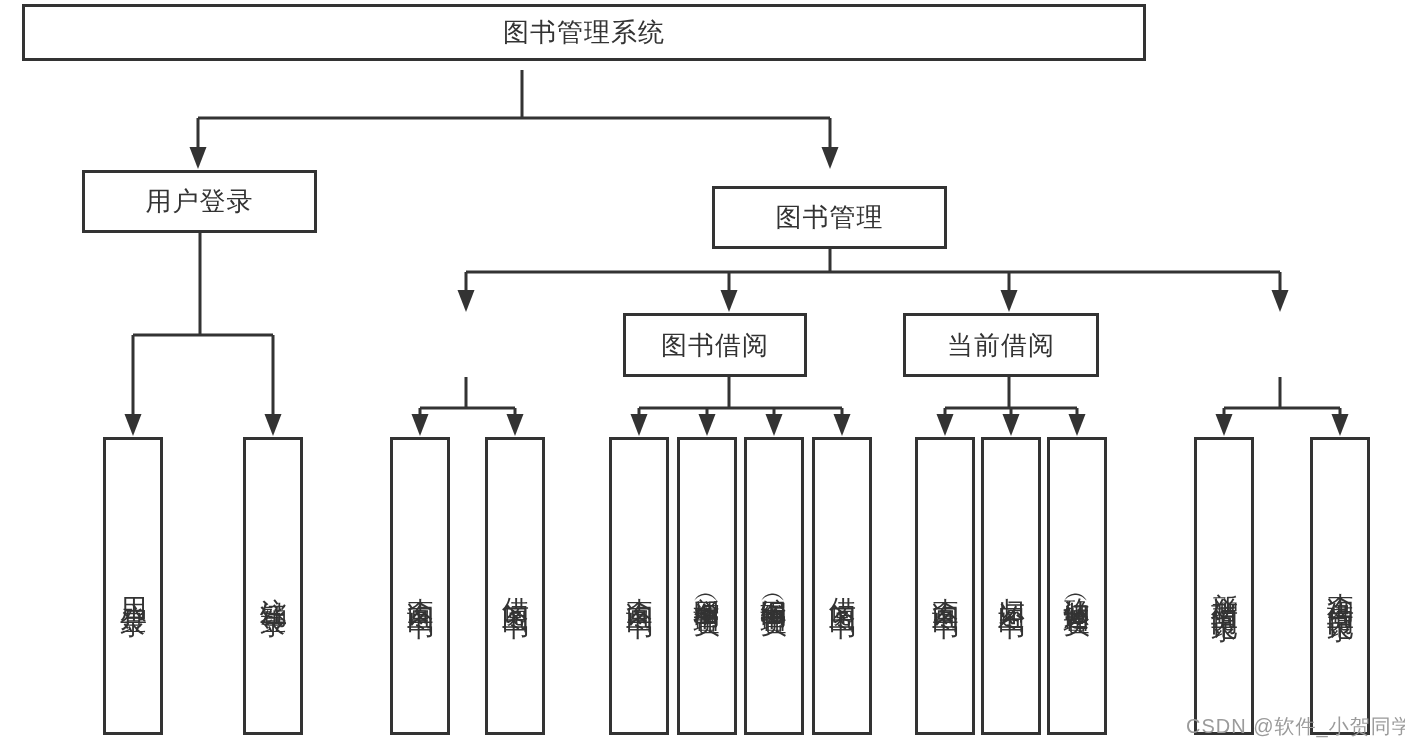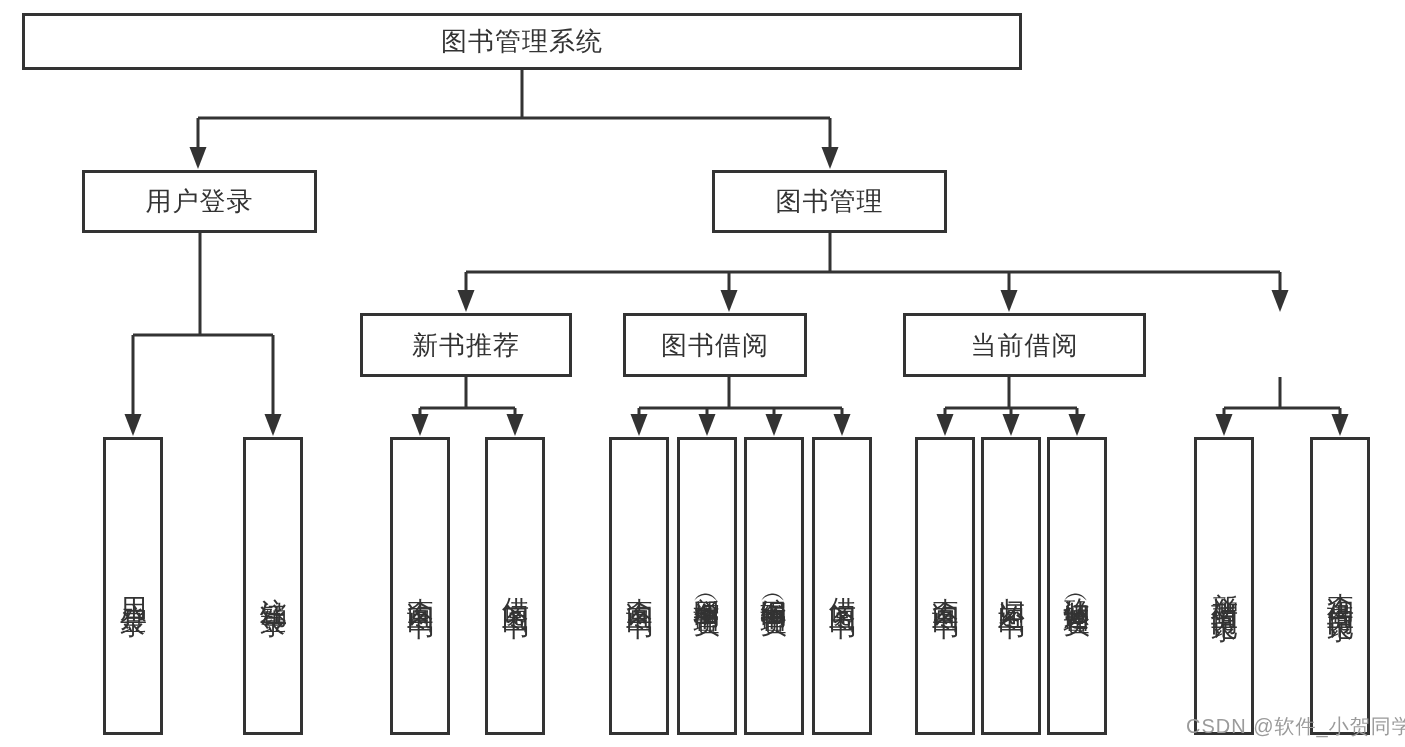--- a/index.html
+++ b/index.html
@@ -54,38 +54,35 @@
       <polygon points="765.5,414 782.5,414 774,436"></polygon>
       <polygon points="833.5,414 850.5,414 842,436"></polygon>
       <polygon points="936.5,414 953.5,414 945,436"></polygon>
       <polygon points="1002.5,414 1019.5,414 1011,436"></polygon>
       <polygon points="1068.5,414 1085.5,414 1077,436"></polygon>
       <polygon points="1215.5,414 1232.5,414 1224,436"></polygon>
       <polygon points="1331.5,414 1348.5,414 1340,436"></polygon>
     </g>
   </svg>
 
-  <div class="box" style="left:22px;top:13px;width:1000px;height:57px">
+  <div class="box" style="left:22px;top:4px;width:1124px;height:57px">
     <span class="hlabel">图书管理系统</span>
   </div>
 
   <div class="box" style="left:82px;top:170px;width:235px;height:63px">
     <span class="hlabel">用户登录</span>
   </div>
-  <div class="box" style="left:712px;top:170px;width:235px;height:63px">
+  <div class="box" style="left:712px;top:186px;width:235px;height:63px">
     <span class="hlabel">图书管理</span>
   </div>
 
-  <div class="box" style="left:360px;top:313px;width:212px;height:64px">
-    <span class="hlabel">新书推荐</span>
-  </div>
   <div class="box" style="left:623px;top:313px;width:184px;height:64px">
     <span class="hlabel">图书借阅</span>
   </div>
-  <div class="box" style="left:903px;top:313px;width:243px;height:64px">
+  <div class="box" style="left:903px;top:313px;width:196px;height:64px">
     <span class="hlabel">当前借阅</span>
   </div>
 
   <div class="box" style="left:103px;top:437px;width:60px;height:298px">
     <span class="vtext">用户登录</span>
   </div>
   <div class="box" style="left:243px;top:437px;width:60px;height:298px">
     <span class="vtext">注销登录</span>
   </div>
 

